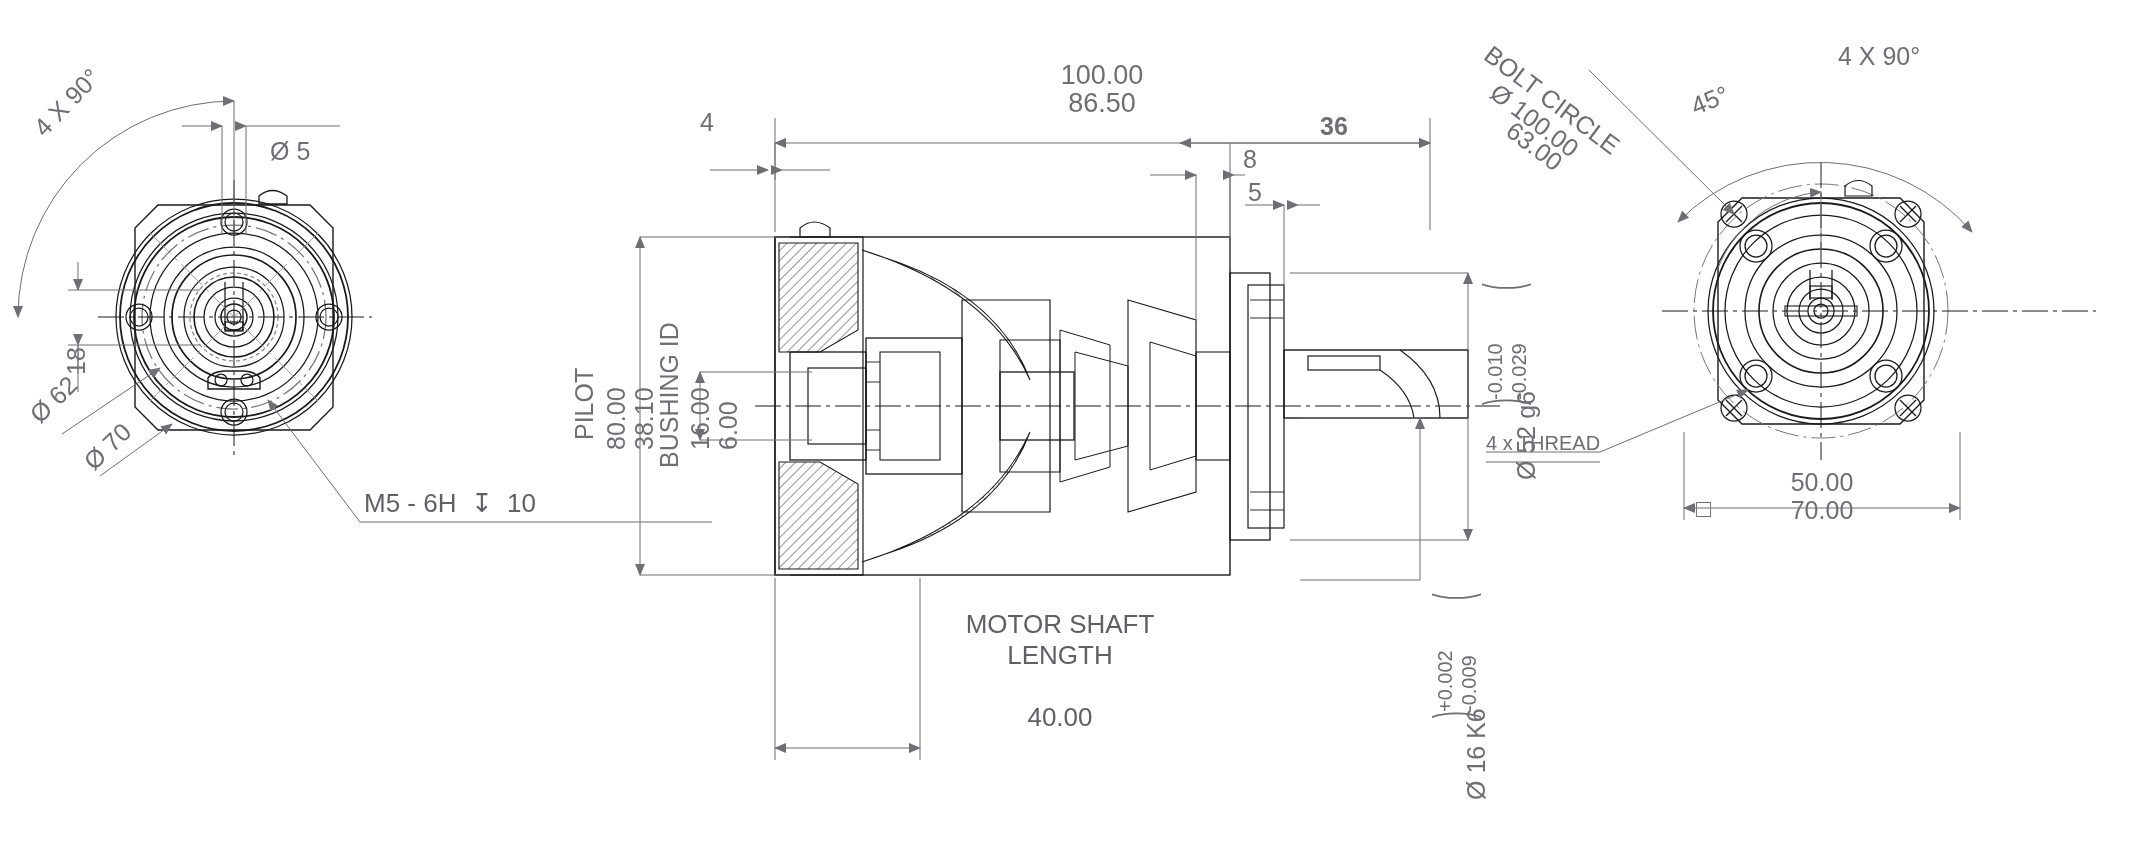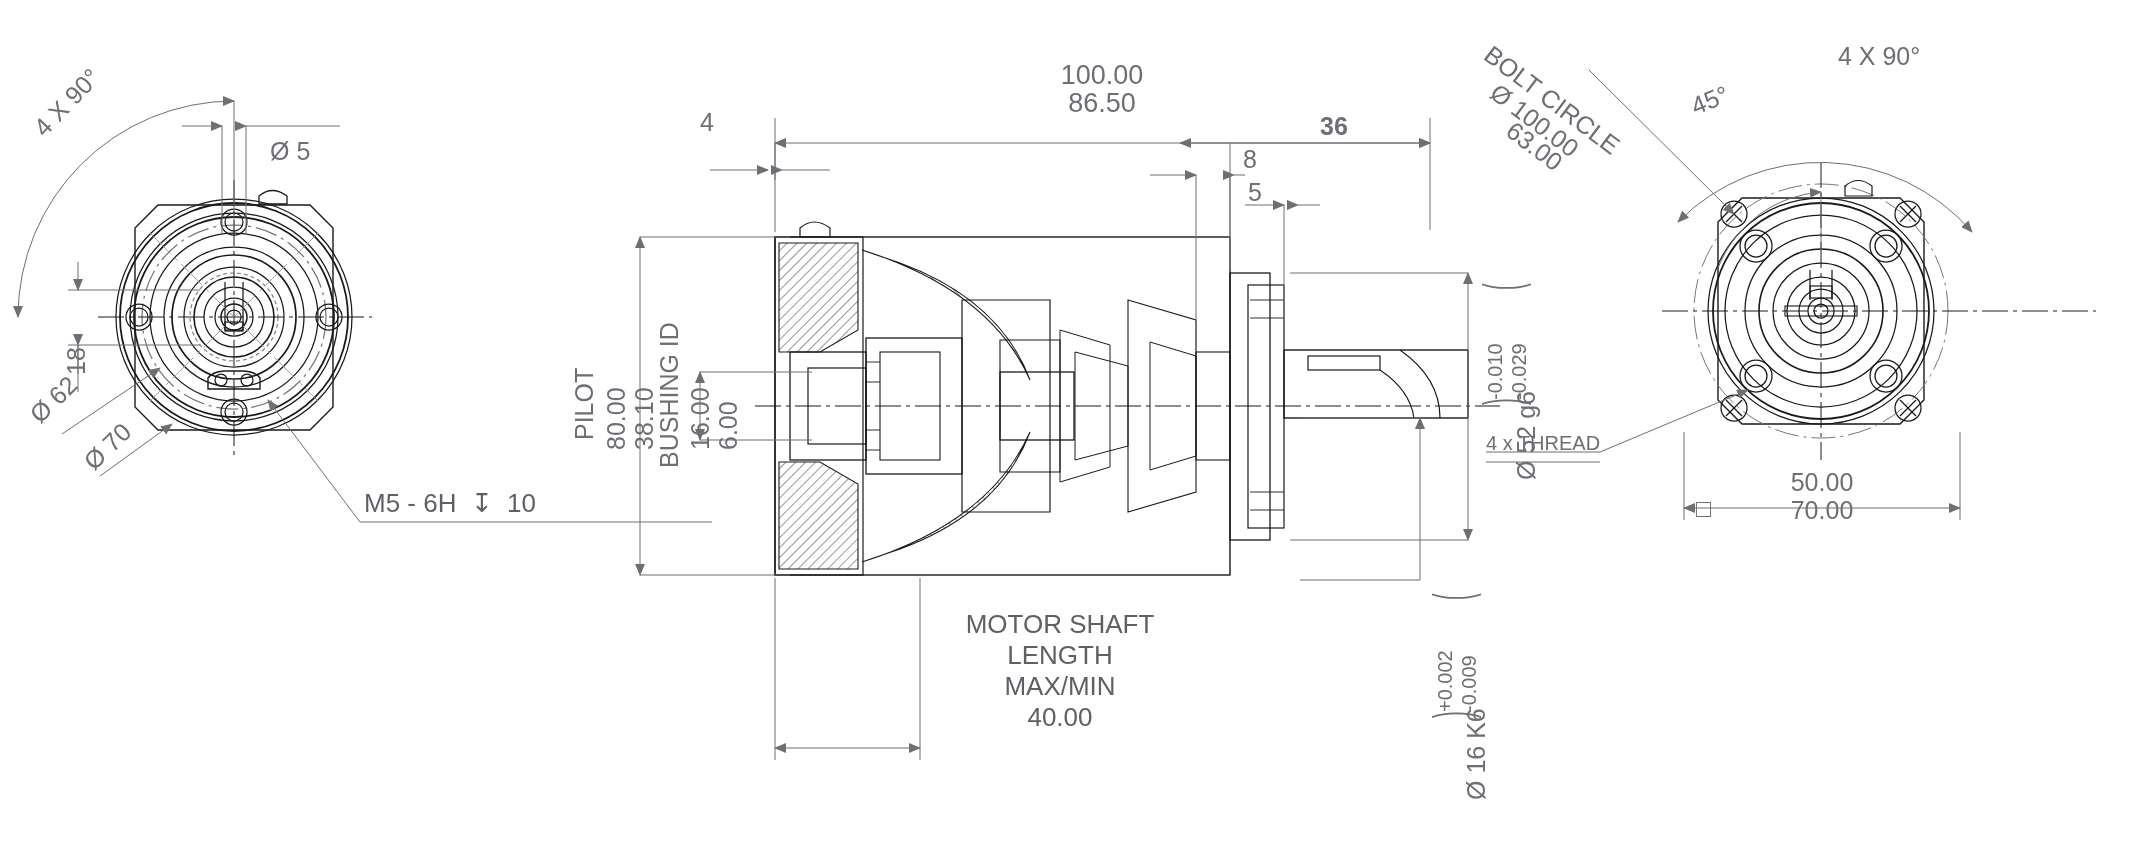--- a/index.html
+++ b/index.html
@@ -320,21 +320,20 @@
 <div class="lbl dim rot90" style="left:570px;top:440px;">PILOT</div>
 <div class="lbl dim rot90" style="left:602px;top:450px;">80.00</div>
 <div class="lbl dim rot90" style="left:630px;top:450px;">38.10</div>
 
 <div class="lbl dim rot90" style="left:655px;top:468px;">BUSHING ID</div>
 <div class="lbl dim rot90" style="left:686px;top:450px;">16.00</div>
 <div class="lbl dim rot90" style="left:714px;top:450px;">6.00</div>
 
 <div class="lbl note ctr" style="left:900px;top:641px;width:320px;">LENGTH</div>
 <div class="lbl note ctr" style="left:900px;top:610px;width:320px;">MOTOR SHAFT</div>
-<div class="lbl note ctr" style="left:900px;top:672px;width:320px;">MAX/MIN</div>
 <div class="lbl note ctr" style="left:900px;top:703px;width:320px;">40.00</div>
 
 <div class="lbl dim rot90" style="left:1512px;top:480px;">Ø 52 g6</div>
 <div class="lbl tiny rot90" style="left:1484px;top:400px;">-0.010</div>
 <div class="lbl tiny rot90" style="left:1508px;top:400px;">-0.029</div>
 <div class="lbl tiny" style="left:1473px;top:290px;transform:rotate(-90deg) scaleY(2.6);transform-origin:0 0;">(</div>
 <div class="lbl tiny" style="left:1473px;top:405px;transform:rotate(-90deg) scaleY(2.6);transform-origin:0 0;">)</div>
 
 <div class="lbl dim rot90" style="left:1462px;top:800px;">Ø 16 K6</div>
 <div class="lbl tiny rot90" style="left:1434px;top:712px;">+0.002</div>

